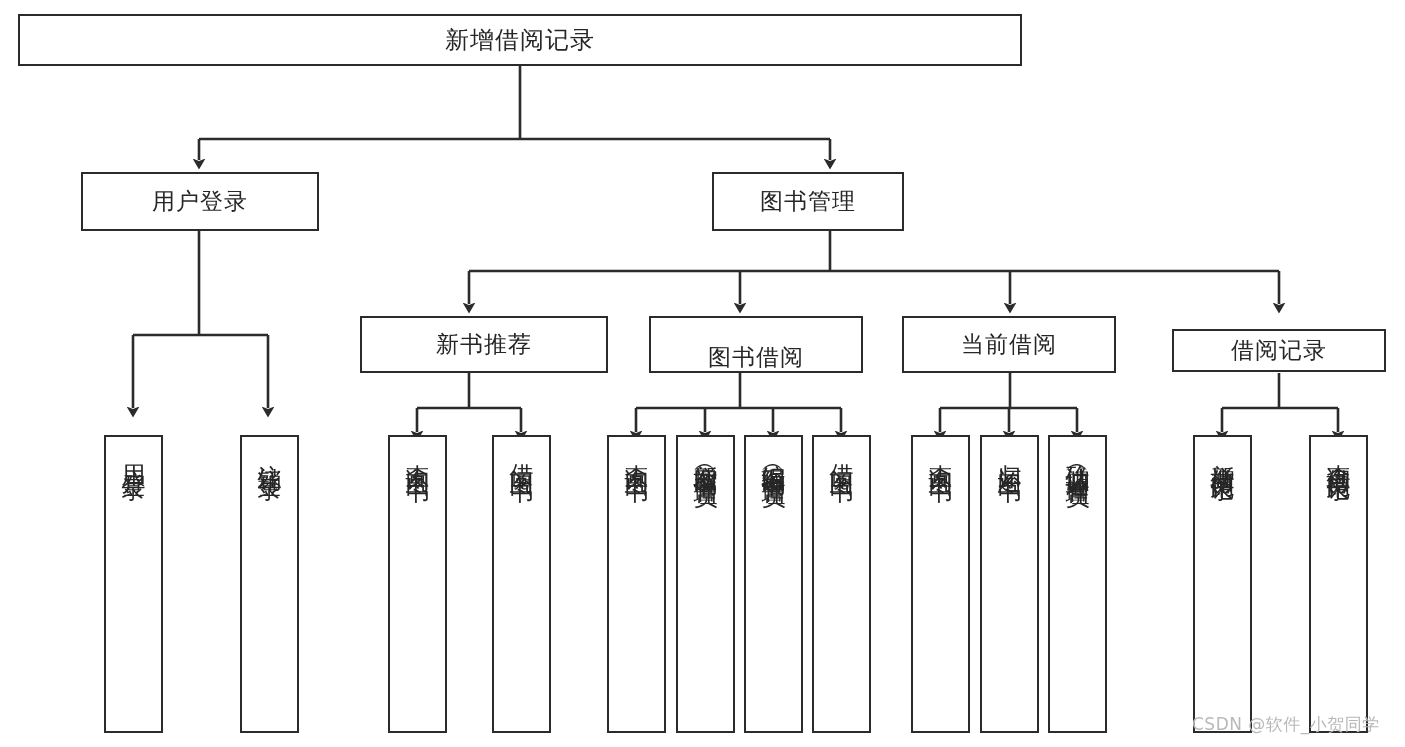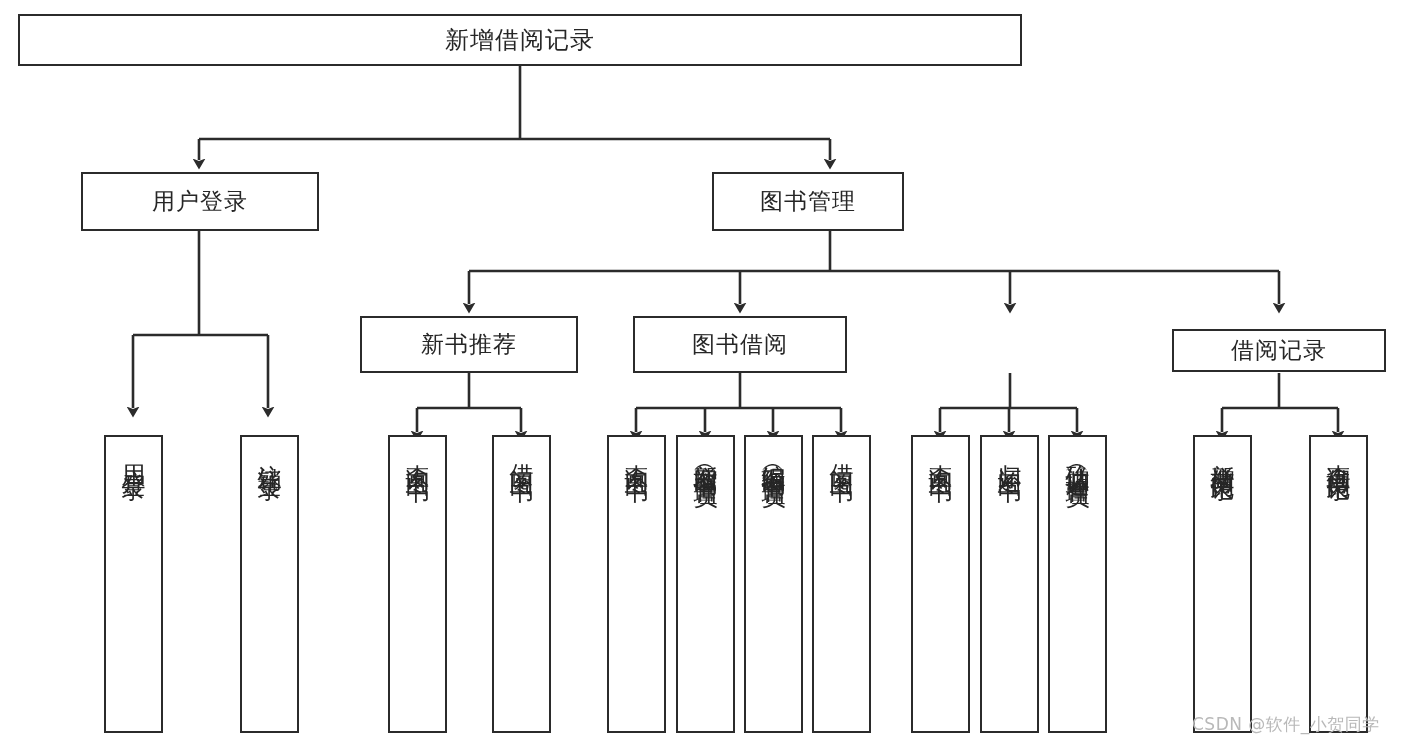--- a/index.html
+++ b/index.html
@@ -138,25 +138,28 @@
     <span class="node-label">新增借阅记录</span>
   </div>
 
   <div class="node horiz" style="left:81px; top:172px; width:238px; height:59px;">
     <span class="node-label">用户登录</span>
   </div>
   <div class="node horiz" style="left:712px; top:172px; width:192px; height:59px;">
     <span class="node-label">图书管理</span>
   </div>
 
-  <div class="node horiz" style="left:360px; top:316px; width:218px; height:57px;">
+  <div class="node horiz" style="left:360px; top:316px; width:248px; height:57px;">
     <span class="node-label">新书推荐</span>
   </div>
-  <div class="node horiz" style="left:633px; top:316px; width:214px; height:57px;">
+  <div class="node horiz" style="left:649px; top:316px; width:214px; height:57px;align-items:flex-end;">
     <span class="node-label">图书借阅</span>
+  </div>
+  <div class="node horiz" style="left:902px; top:316px; width:214px; height:57px;">
+    <span class="node-label">当前借阅</span>
   </div>
   <div class="node horiz" style="left:1172px; top:316px; width:214px; height:43px;margin-top:13px;">
     <span class="node-label">借阅记录</span>
   </div>
 
   <div class="node vert" style="left:104px; top:435px; width:59px; height:298px;">
     <span class="node-label">用户登录</span>
   </div>
   <div class="node vert" style="left:240px; top:435px; width:59px; height:298px;">
     <span class="node-label">注销登录</span>

